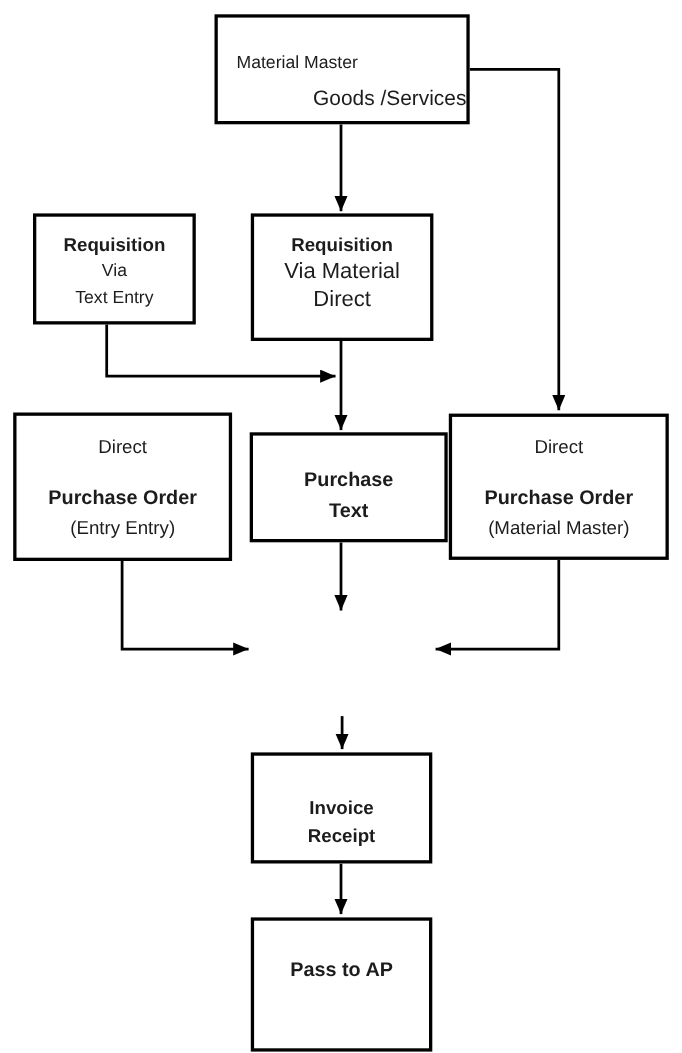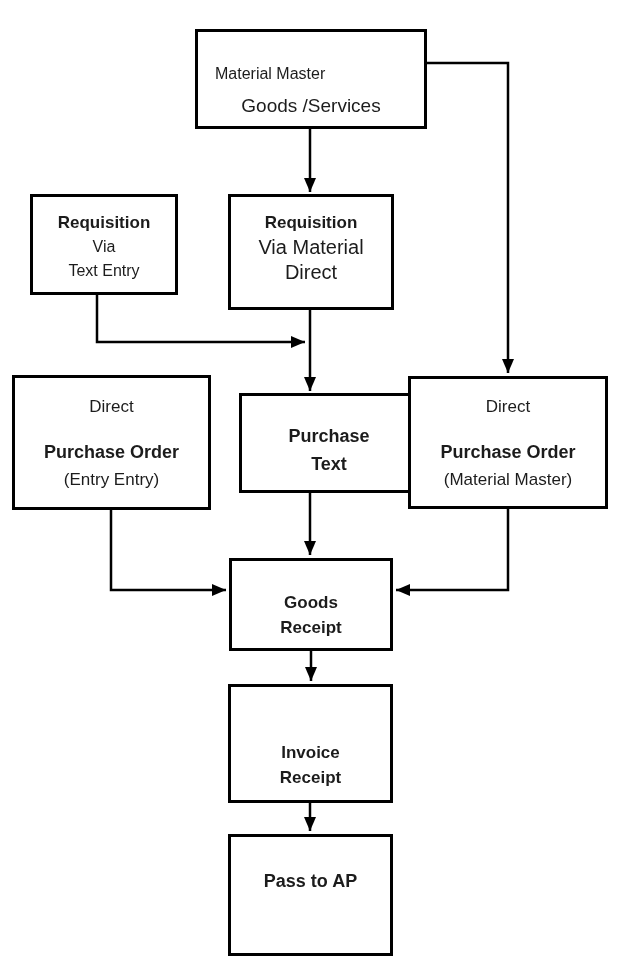--- a/index.html
+++ b/index.html
@@ -30,23 +30,23 @@
     display: flex;
     flex-direction: column;
     align-items: center;
     text-align: center;
     z-index: 1;
   }
   .node span { display: block; }
 
   
   #b1 { left:195px; top:13px; width:232px; height:100px;
-        justify-content:flex-end; padding-bottom:9px; align-items:stretch;margin-top:16px; }
+        justify-content:flex-end; padding-bottom:9px; align-items:stretch; }
   #b1 .l1 { text-align:left; padding-left:17px; font-size:16px; margin-bottom:12px; }
-  #b1 .l2 { text-align:center; font-size:19px; }
+  #b1 .l2 { text-align:right; font-size:19px; }
 
   
   #b2 { left:30px; top:194px; width:148px; height:101px;
         justify-content:flex-start; padding-top:14px; line-height:24px; }
   #b2 .l1 { font-weight:bold; font-size:17px; }
   #b2 .l2, #b2 .l3 { font-size:16px; }
 
   
   #b3 { left:228px; top:194px; width:166px; height:116px;
         justify-content:flex-start; padding-top:13px; line-height:25px; }
@@ -54,38 +54,38 @@
   #b3 .l2, #b3 .l3 { font-size:20px; }
 
   
   #b4 { left:12px; top:375px; width:199px; height:135px;
         justify-content:center; line-height:27px; }
   #b4 .l1 { font-size:17px; margin-bottom:19px; }
   #b4 .l2 { font-weight:bold; font-size:18px; }
   #b4 .l3 { font-size:17px; }
 
   
-  #b5 { left:239px; top:393px; width:180px; height:100px;
+  #b5 { left:227px; top:393px; width:180px; height:100px;
         justify-content:center; padding-top:14px; line-height:28px; }
   #b5 .l1, #b5 .l2 { font-weight:bold; font-size:18px; }
 
   
   #b6 { left:408px; top:376px; width:200px; height:133px;
         justify-content:center; line-height:27px; }
   #b6 .l1 { font-size:17px; margin-bottom:19px; }
   #b6 .l2 { font-weight:bold; font-size:18px; }
   #b6 .l3 { font-size:17px; }
 
   
   #b7 { left:229px; top:558px; width:164px; height:93px;
         justify-content:flex-end; padding-bottom:8px; line-height:25px; }
   #b7 .l1, #b7 .l2 { font-weight:bold; font-size:17px; }
 
   
-  #b8 { left:228px; top:684px; width:165px; height:119px;
+  #b8 { left:228px; top:684px; width:165px; height:101px;
         justify-content:flex-end; padding-bottom:10px; line-height:25px; }
   #b8 .l1, #b8 .l2 { font-weight:bold; font-size:17px; }
 
   
   #b9 { left:228px; top:834px; width:165px; height:122px;
         justify-content:flex-start; padding-top:32px; line-height:25px; }
   #b9 .l1 { font-weight:bold; font-size:18px; }
 </style>
 </head>
 <body>
@@ -138,24 +138,20 @@
     <span class="l1">Purchase</span>
     <span class="l2">Text</span>
   </div>
 
   <div class="node" id="b6">
     <span class="l1">Direct</span>
     <span class="l2">Purchase Order</span>
     <span class="l3">(Material Master)</span>
   </div>
 
-  <div class="node" id="b7">
-    <span class="l1">Goods</span>
-    <span class="l2">Receipt</span>
-  </div>
 
   <div class="node" id="b8">
     <span class="l1">Invoice</span>
     <span class="l2">Receipt</span>
   </div>
 
   <div class="node" id="b9">
     <span class="l1">Pass to AP</span>
   </div>
 

